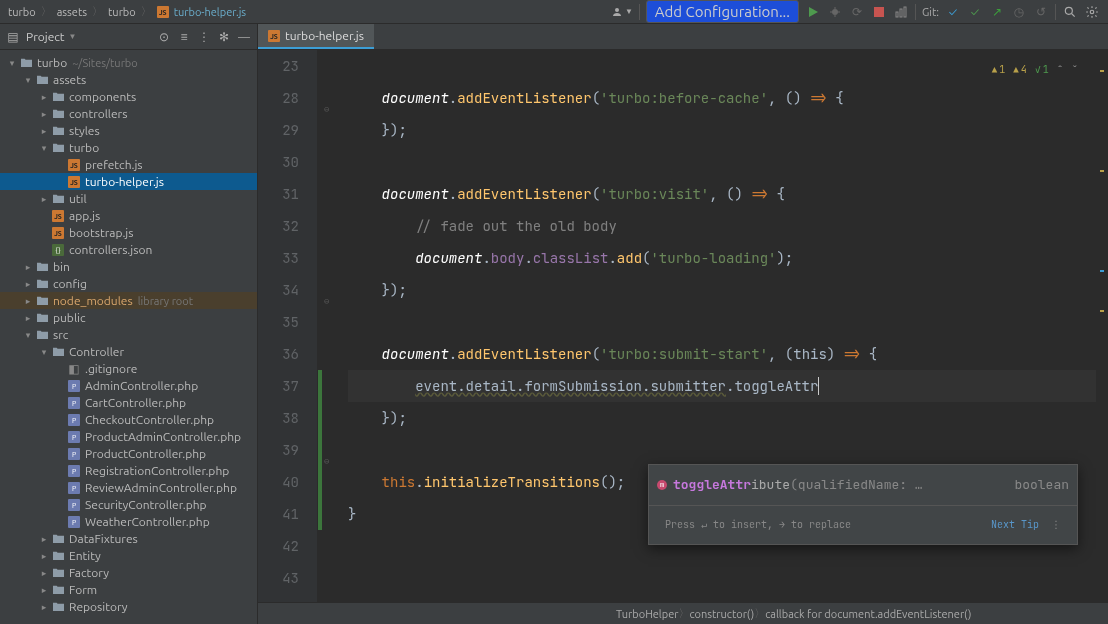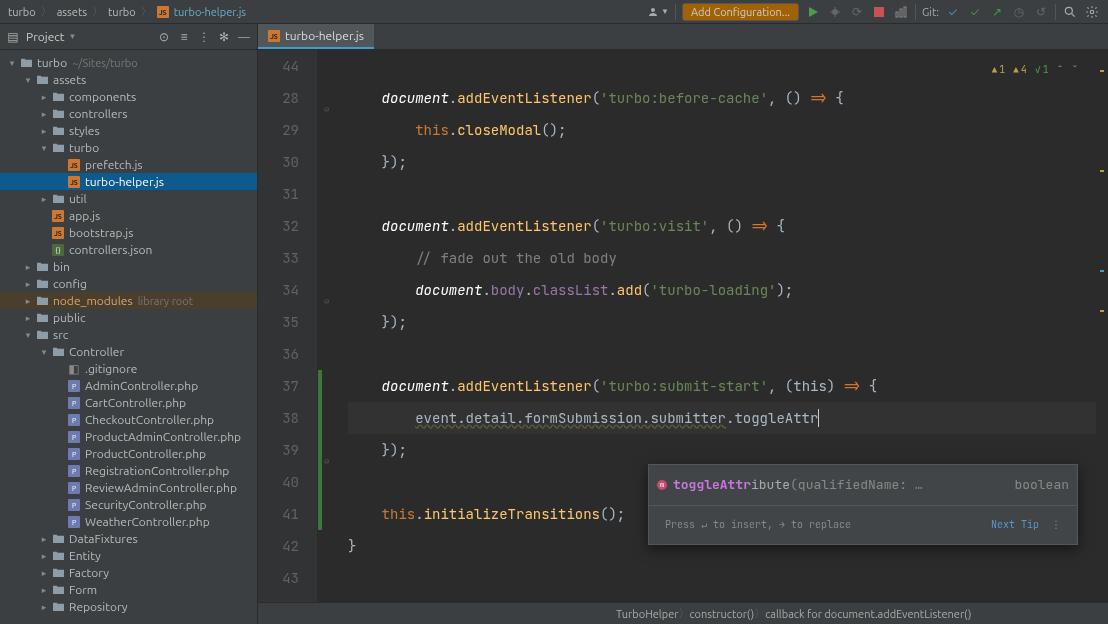--- a/index.html
+++ b/index.html
@@ -22,21 +22,21 @@
   align-items: center;
   padding: 0 8px;
   justify-content: space-between;
 }
 .breadcrumb { display: flex; align-items: center; gap: 2px; font-size: 11px; }
 .breadcrumb .sep { color: #666; margin: 0 3px; }
 .breadcrumb .file-active { color: #6aadcb; }
 .js-icon-tiny { width: 12px; height: 12px; background: #cc7832; display: inline-flex; align-items: center; justify-content: center; font-size: 7px; color: #222; font-weight: bold; border-radius: 1px; margin-right: 3px; }
 .titlebar-right { display: flex; align-items: center; gap: 6px; }
 .user-drop { display: flex; align-items: center; gap: 2px; color: #aaa; }
-.config-btn { background: #a16207; border: 1px solid #555; border-radius: 3px; padding: 2px 8px; font-size: 11px; color: #ccc; }
+.config-btn { background: #1d4ed8; border: 1px solid #555; border-radius: 3px; padding: 2px 8px; font-size: 15px; color: #ccc; }
 .tb-icon { width: 16px; height: 16px; display: flex; align-items: center; justify-content: center; color: #666; cursor: pointer; }
 .tb-icon.green { color: #4e9a4e; }
 .tb-icon.red { color: #c75450; }
 .tb-icon.arrow-green { color: #3c9c3c; }
 .tb-sep { width: 1px; height: 16px; background: #555; }
 .git-label { color: #aaa; font-size: 11px; }
 
 .main-row { flex: 1; display: flex; min-height: 0; }
 .project-panel {
   width: 258px;
@@ -565,21 +565,21 @@
 
   <div class="editor-area">
     <div class="tabs-bar">
       <div class="tab">
         <span class="jsf-icon">JS</span>
         <span>turbo-helper.js</span>
       </div>
     </div>
     <div class="editor-scroll">
       <div class="gutter" id="gutter-mount">
-          <div class="ln">44</div>
+          <div class="ln">23</div>
           <div class="ln">28</div>
           <div class="ln">29</div>
           <div class="ln">30</div>
           <div class="ln">31</div>
           <div class="ln">32</div>
           <div class="ln">33</div>
           <div class="ln">34</div>
           <div class="ln">35</div>
           <div class="ln">36</div>
           <div class="ln">37</div>
@@ -607,21 +607,20 @@
           <span class="insp warn">
               <span class="tri">▲</span>
               <span>4</span>
             </span>
           <span class="insp green">✓<span>1</span></span>
           <span class="nav-chevron">ˆ</span>
           <span class="nav-chevron">ˇ</span>
         </div>
 <div class="row"> </div>
 <div class="row">    <span class="kw">document</span>.<span class="fn">addEventListener</span>(<span class="str">'turbo:before-cache'</span>, () <span class="kw2">=&gt;</span> {</div>
-<div class="row">        <span class="this-kw">this</span>.<span class="fn">closeModal</span>();</div>
 <div class="row">    });</div>
 <div class="row"> </div>
 <div class="row">    <span class="kw">document</span>.<span class="fn">addEventListener</span>(<span class="str">'turbo:visit'</span>, () <span class="kw2">=&gt;</span> {</div>
 <div class="row">        <span class="cmt">// fade out the old body</span></div>
 <div class="row">        <span class="kw">document</span>.<span class="prop">body</span>.<span class="prop">classList</span>.<span class="fn">add</span>(<span class="str">'turbo-loading'</span>);</div>
 <div class="row">    });</div>
 <div class="row"> </div>
 <div class="row">    <span class="kw">document</span>.<span class="fn">addEventListener</span>(<span class="str">'turbo:submit-start'</span>, (<span class="param">this</span>) <span class="kw2">=&gt;</span> {</div>
 <div class="row cursor-line">        <span class="underline-wavy">event.detail.formSubmission.submitter</span>.toggleAttr<span class="cursor-caret"></span></div>
 <div class="row">    });</div>

